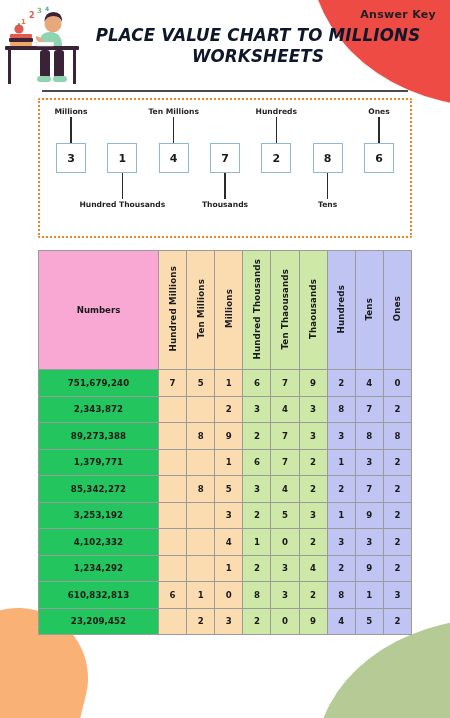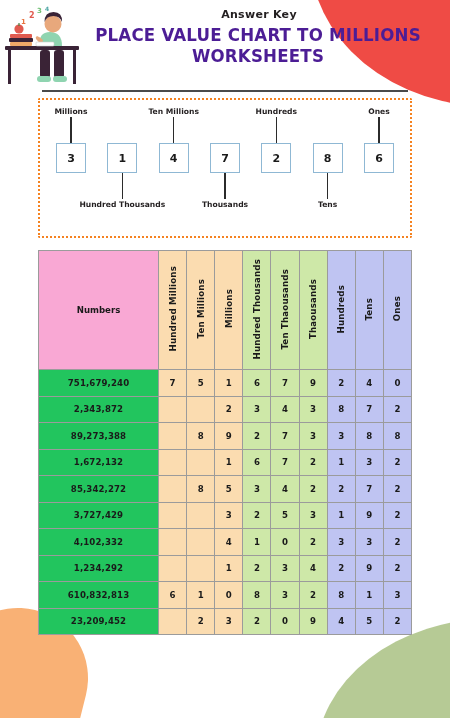--- a/index.html
+++ b/index.html
@@ -66,33 +66,34 @@
   .header-text {
     flex: 1;
     padding-top: 2px;
     text-align: center;
   }
   .answer-key {
     font-size: 11px;
     font-weight: bold;
     letter-spacing: .3px;
     color: #231f20;
-    text-align: center;
+    text-align: right;
     margin-left: 2px;
     margin-bottom: 3px;
   }
   .worksheet-title {
     font-size: 18.5px;
     font-weight: bold;
     letter-spacing: .2px;
     line-height: 1.14;
-    color: #4c1d95;
+    color: #0f172a;
     text-transform: uppercase;
     font-stretch: condensed;
     padding: 0 6px;
+    font-style: italic;
   }
   .title-rule {
     position: absolute;
     left: 42px;
     right: 42px;
     top: 90px;
     height: 2px;
     background: #4a4a4a;
     z-index: 3;
   }
@@ -376,21 +377,21 @@
           <td class="digit g-orange">8</td>
           <td class="digit g-orange">9</td>
           <td class="digit g-green">2</td>
           <td class="digit g-green">7</td>
           <td class="digit g-green">3</td>
           <td class="digit g-blue">3</td>
           <td class="digit g-blue">8</td>
           <td class="digit g-blue">8</td>
         </tr>
         <tr>
-          <td class="num-cell">1,672,132</td>
+          <td class="num-cell">1,379,771</td>
           <td class="digit g-orange"></td>
           <td class="digit g-orange"></td>
           <td class="digit g-orange">1</td>
           <td class="digit g-green">6</td>
           <td class="digit g-green">7</td>
           <td class="digit g-green">2</td>
           <td class="digit g-blue">1</td>
           <td class="digit g-blue">3</td>
           <td class="digit g-blue">2</td>
         </tr>
@@ -400,21 +401,21 @@
           <td class="digit g-orange">8</td>
           <td class="digit g-orange">5</td>
           <td class="digit g-green">3</td>
           <td class="digit g-green">4</td>
           <td class="digit g-green">2</td>
           <td class="digit g-blue">2</td>
           <td class="digit g-blue">7</td>
           <td class="digit g-blue">2</td>
         </tr>
         <tr>
-          <td class="num-cell">3,727,429</td>
+          <td class="num-cell">3,253,192</td>
           <td class="digit g-orange"></td>
           <td class="digit g-orange"></td>
           <td class="digit g-orange">3</td>
           <td class="digit g-green">2</td>
           <td class="digit g-green">5</td>
           <td class="digit g-green">3</td>
           <td class="digit g-blue">1</td>
           <td class="digit g-blue">9</td>
           <td class="digit g-blue">2</td>
         </tr>

